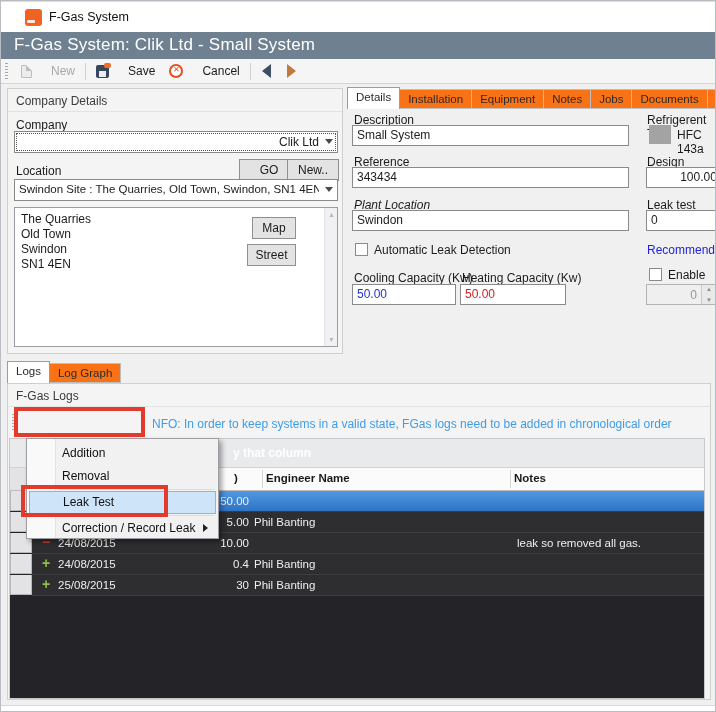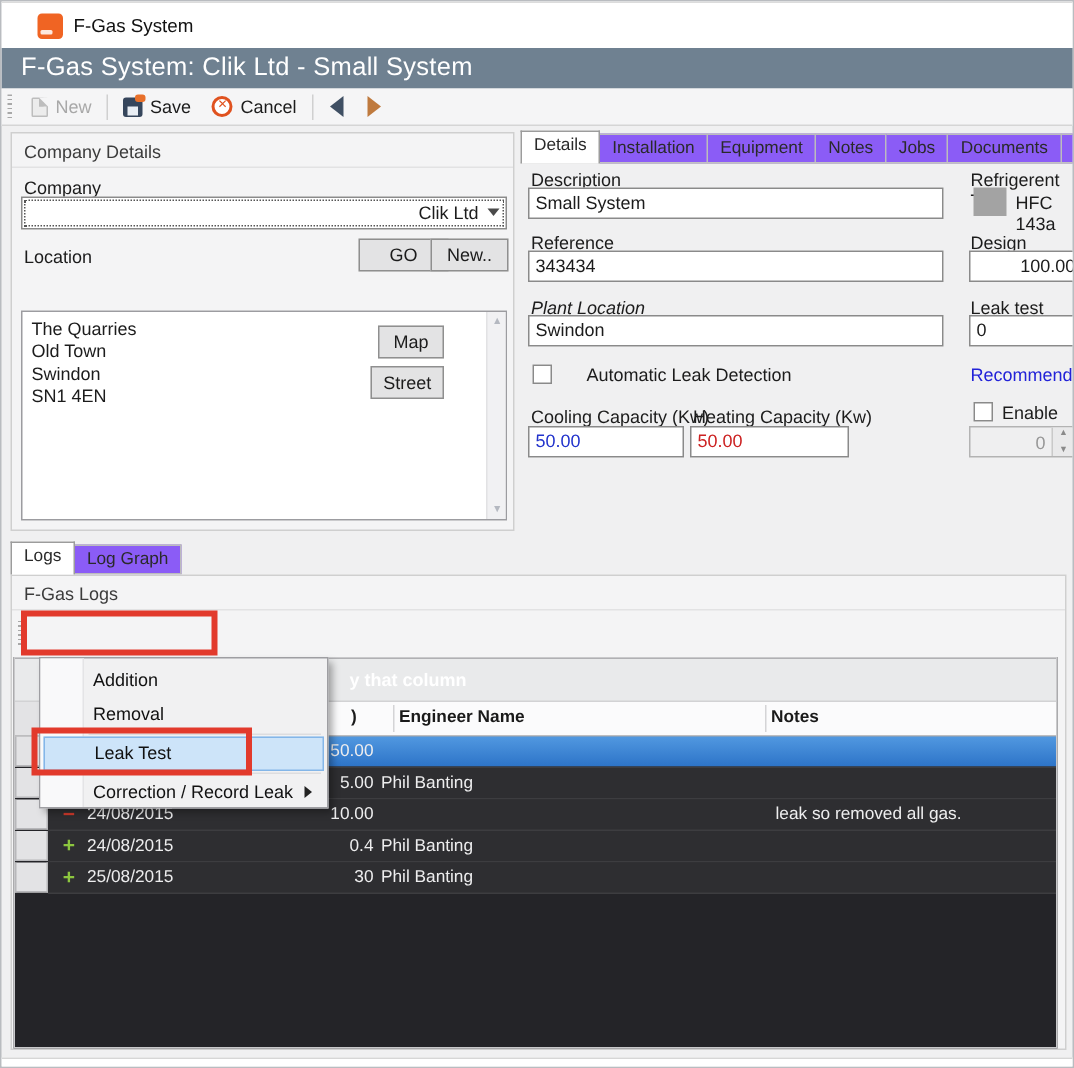--- a/index.html
+++ b/index.html
@@ -13,21 +13,21 @@
   .titlebar { position:absolute; left:0; top:0; width:716px; height:31px; background:#ffffff; border-top:1px solid #dcdcdc; }
   .app-icon { position:absolute; left:24px; top:7px; width:17px; height:17px; background:#f06423; border-radius:3px; }
   .app-icon::after { content:""; position:absolute; left:2px; bottom:3px; width:8px; height:3px; background:#fff; opacity:.85; border-radius:1px; }
   .titlebar .title { position:absolute; left:48px; top:8px; font-size:12.5px; color:#111; }
   
   .headerband { position:absolute; left:0; top:31px; width:716px; height:27px; background:#6f8191; color:#fff; }
   .headerband span { position:absolute; left:13px; top:3px; font-size:17px; letter-spacing:.2px; }
   
   .toolbar { position:absolute; left:0; top:58px; width:716px; height:25px; background:#f5f5f6; border-bottom:1px solid #d5d5d5; display:flex; align-items:center; }
   .grip { width:3px; height:16px; margin-left:4px; background:repeating-linear-gradient(to bottom,#a8a8a8 0 1px,transparent 1px 3px); }
-  .tb-btn { display:flex; align-items:center; gap:5px; padding:0 7px; height:20px; cursor:default; }
+  .tb-btn { display:flex; align-items:center; gap:19px; padding:0 7px; height:20px; cursor:default; }
   .tb-btn .lbl { font-size:12px; }
   .tb-btn.disabled .lbl { color:#a8a8a8; }
   .tb-sep { width:1px; height:17px; background:#d0d0d0; margin:0 3px; }
   .ic-doc-gray { width:11px; height:13px; background:#ececec; border:1px solid #bdbdbd; border-radius:1px; position:relative; }
   .ic-doc-gray::after { content:""; position:absolute; right:-1px; top:-1px; border:3px solid #f5f5f6; border-left-color:#bdbdbd; border-bottom-color:#bdbdbd; }
   .ic-save { width:13px; height:13px; background:#36465c; border-radius:2px; position:relative; }
   .ic-save::before { content:""; position:absolute; left:3px; bottom:1px; width:7px; height:6px; background:#e9eef4; }
   .ic-save::after { content:""; position:absolute; right:-2px; top:-2px; width:7px; height:5px; background:#e8702a; border-radius:2px; }
   .ic-cancel { width:14px; height:14px; border:2px solid #e0521f; border-radius:50%; background:#fff; position:relative; }
   .ic-cancel::after { content:"\2715"; position:absolute; left:0; top:-1px; width:10px; text-align:center; font-size:8px; font-weight:bold; color:#e0521f; }
@@ -46,21 +46,21 @@
   .combo.focused::after { content:""; position:absolute; inset:1px; border:1px dotted #555; pointer-events:none; }
   .btn { position:absolute; background:#e3e3e4; border:1px solid #8f8f8f; text-align:center; font-size:12px; line-height:20px; height:22px; cursor:default; }
   .addr-box { position:absolute; left:6px; top:118px; width:324px; height:140px; background:#fff; border:1px solid #9c9ca0; }
   .addr-lines { position:absolute; left:6px; top:4px; line-height:15px; }
   .addr-scroll { position:absolute; top:0; right:0; bottom:0; width:13px; background:#f1f1f3; border-left:1px solid #e2e2e4; }
   .addr-scroll .up,.addr-scroll .dn { position:absolute; left:2px; width:9px; text-align:center; font-size:7px; color:#b4b8c0; }
   .addr-scroll .up { top:3px; } .addr-scroll .dn { bottom:3px; }
   
   .tabstrip { position:absolute; display:flex; align-items:flex-end; }
   #details-tabs { left:346px; top:86px; }
-  .tab { height:20px; padding:0 8px; font-size:11.5px; line-height:19px; background:#8b5cf6; border:1px solid #bcbcbc; border-left:none; color:#2a2a2a; cursor:default; }
+  .tab { height:20px; padding:0 8px; font-size:11.5px; line-height:19px; background:#f97316; border:1px solid #bcbcbc; border-left:none; color:#2a2a2a; cursor:default; }
   .tab:first-child { border-left:1px solid #bcbcbc; }
   .tab.active { background:#fff; height:22px; border:1px solid #9c9c9c; border-bottom:none; position:relative; z-index:2; }
   .tabs-baseline { position:absolute; height:1px; background:#c2c2c2; }
   #details-baseline { left:346px; top:107px; width:370px; }
   .input { position:absolute; height:21px; background:#fff; border:1px solid #8a8a8a; font-size:12px; padding:2px 4px; white-space:nowrap; overflow:hidden; }
   .checkbox { position:absolute; width:13px; height:13px; background:#fff; border:1px solid #8a8a8a; }
   .swatch { position:absolute; width:22px; height:19px; background:#a3a3a3; }
   .spinner { position:absolute; height:21px; background:#efeff0; border:1px solid #b3b3b3; color:#979797; }
   .spinner .v { position:absolute; right:18px; top:3px; }
   .spinner .btns { position:absolute; right:0; top:0; bottom:0; width:14px; border-left:1px solid #c9c9c9; background:#e9e9ea; }
@@ -147,20 +147,24 @@
     <span>Company Details</span>
   </div>
   <div class="flabel" style="left:8px; top:29px;">Company</div>
   <div class="combo focused" style="left:6px; top:42px; width:324px;">
     <span class="val">Clik Ltd</span>
     <span class="arr"></span>
   </div>
   <div class="btn" style="left:231px; top:70px; width:60px;">GO</div>
   <div class="btn" style="left:279px; top:70px; width:52px;">New..</div>
   <div class="flabel" style="left:8px; top:75px;">Location</div>
+  <div class="combo" style="left:6px; top:90px; width:324px;">
+    <span class="val" style="font-size:11.5px;">Swindon Site : The Quarries, Old Town, Swindon, SN1 4EN</span>
+    <span class="arr"></span>
+  </div>
   <div class="addr-box">
     <div class="addr-lines">
         <div>The Quarries</div>
         <div>Old Town</div>
         <div>Swindon</div>
         <div>SN1 4EN</div>
       </div>
     <div class="addr-scroll">
       <span class="up">▲</span>
       <span class="dn">▼</span>
@@ -184,21 +188,21 @@
 <div class="flabel" style="left:353px; top:112px;">Description</div>
 <div class="input" style="left:351px; top:124px; width:277px;">Small System</div>
 
 <div class="flabel" style="left:353px; top:154px;">Reference</div>
 <div class="input" style="left:351px; top:166px; width:277px;">343434</div>
 
 <div class="flabel" style="left:353px; top:197px;font-style:italic;">Plant Location</div>
 <div class="input" style="left:351px; top:209px; width:277px;">Swindon</div>
 
 <div class="checkbox" style="left:354px; top:242px;"></div>
-<div class="flabel" style="left:373px; top:242px;margin-left:17px;">Automatic Leak Detection</div>
+<div class="flabel" style="left:373px; top:242px;">Automatic Leak Detection</div>
 
 <div class="flabel" style="left:353px; top:270px;">Cooling Capacity (Kw)</div>
 <div class="input" style="left:351px; top:283px; width:104px; color:#2233cc;">50.00</div>
 <div class="flabel" style="left:461px; top:270px;">Heating Capacity (Kw)</div>
 <div class="input" style="left:459px; top:283px; width:106px; color:#cc2222;">50.00</div>
 
 <div class="flabel" style="left:646px; top:112px;">Refrigerent Typ</div>
 <div class="swatch" style="left:648px; top:124px;"></div>
 <div class="flabel" style="left:676px; top:127px;">HFC 143a</div>
 
@@ -222,20 +226,21 @@
 <div class="tabstrip" id="logs-tabs">
     <div class="tab active">Logs</div>
     <div class="tab">Log Graph</div>
   </div>
 
 <div class="panel" id="fgas-panel">
   <div class="panel-caption">
     <span>F-Gas Logs</span>
   </div>
   <div class="fgas-toolbar-grip"></div>
+  <div class="info-text">NFO: In order to keep systems in a valid state, FGas logs need to be added in chronological order</div>
 
   <div class="grid">
     <div class="groupbar">
       <span>y that column</span>
     </div>
     <div class="headrow">
       <span class="ind"></span>
       <span class="h" style="left:224px;">)</span>
       <span class="div" style="left:252px;"></span>
       <span class="h" style="left:256px;">Engineer Name</span>

